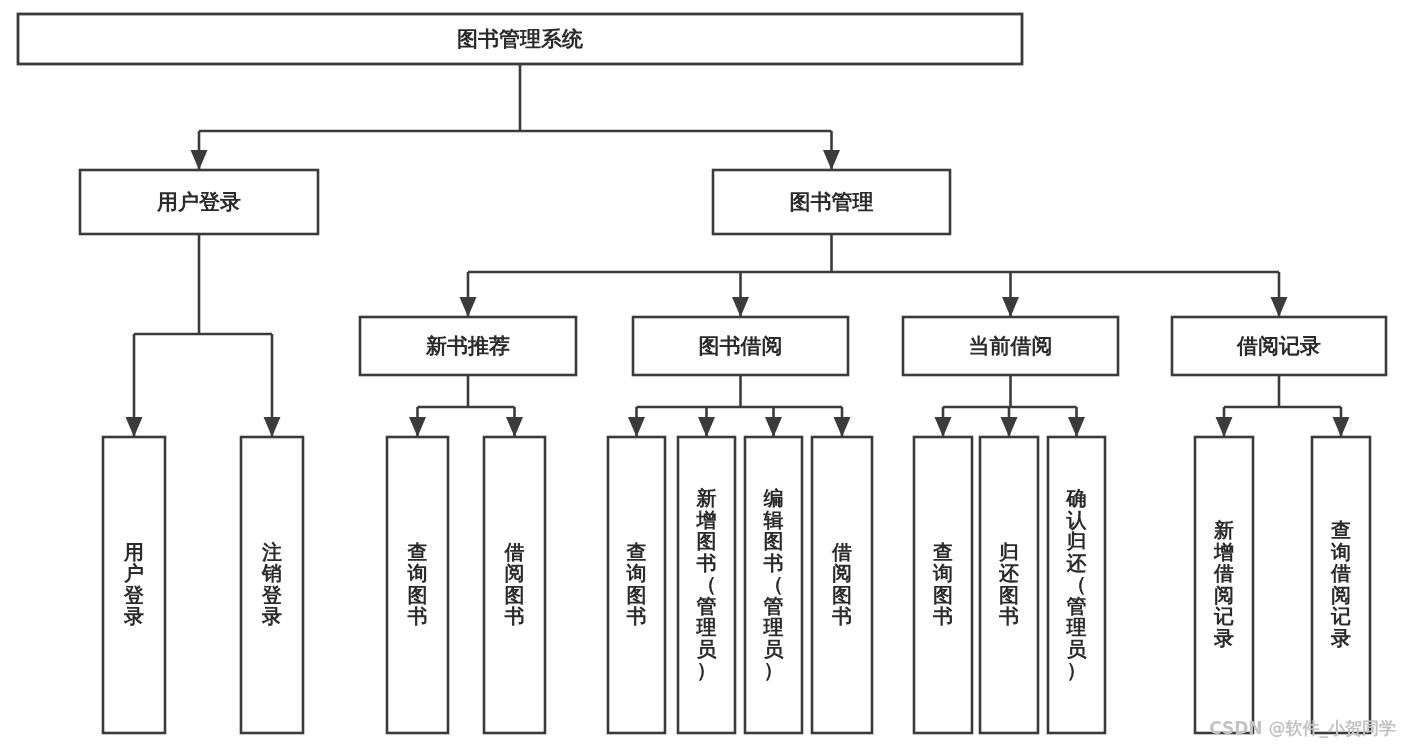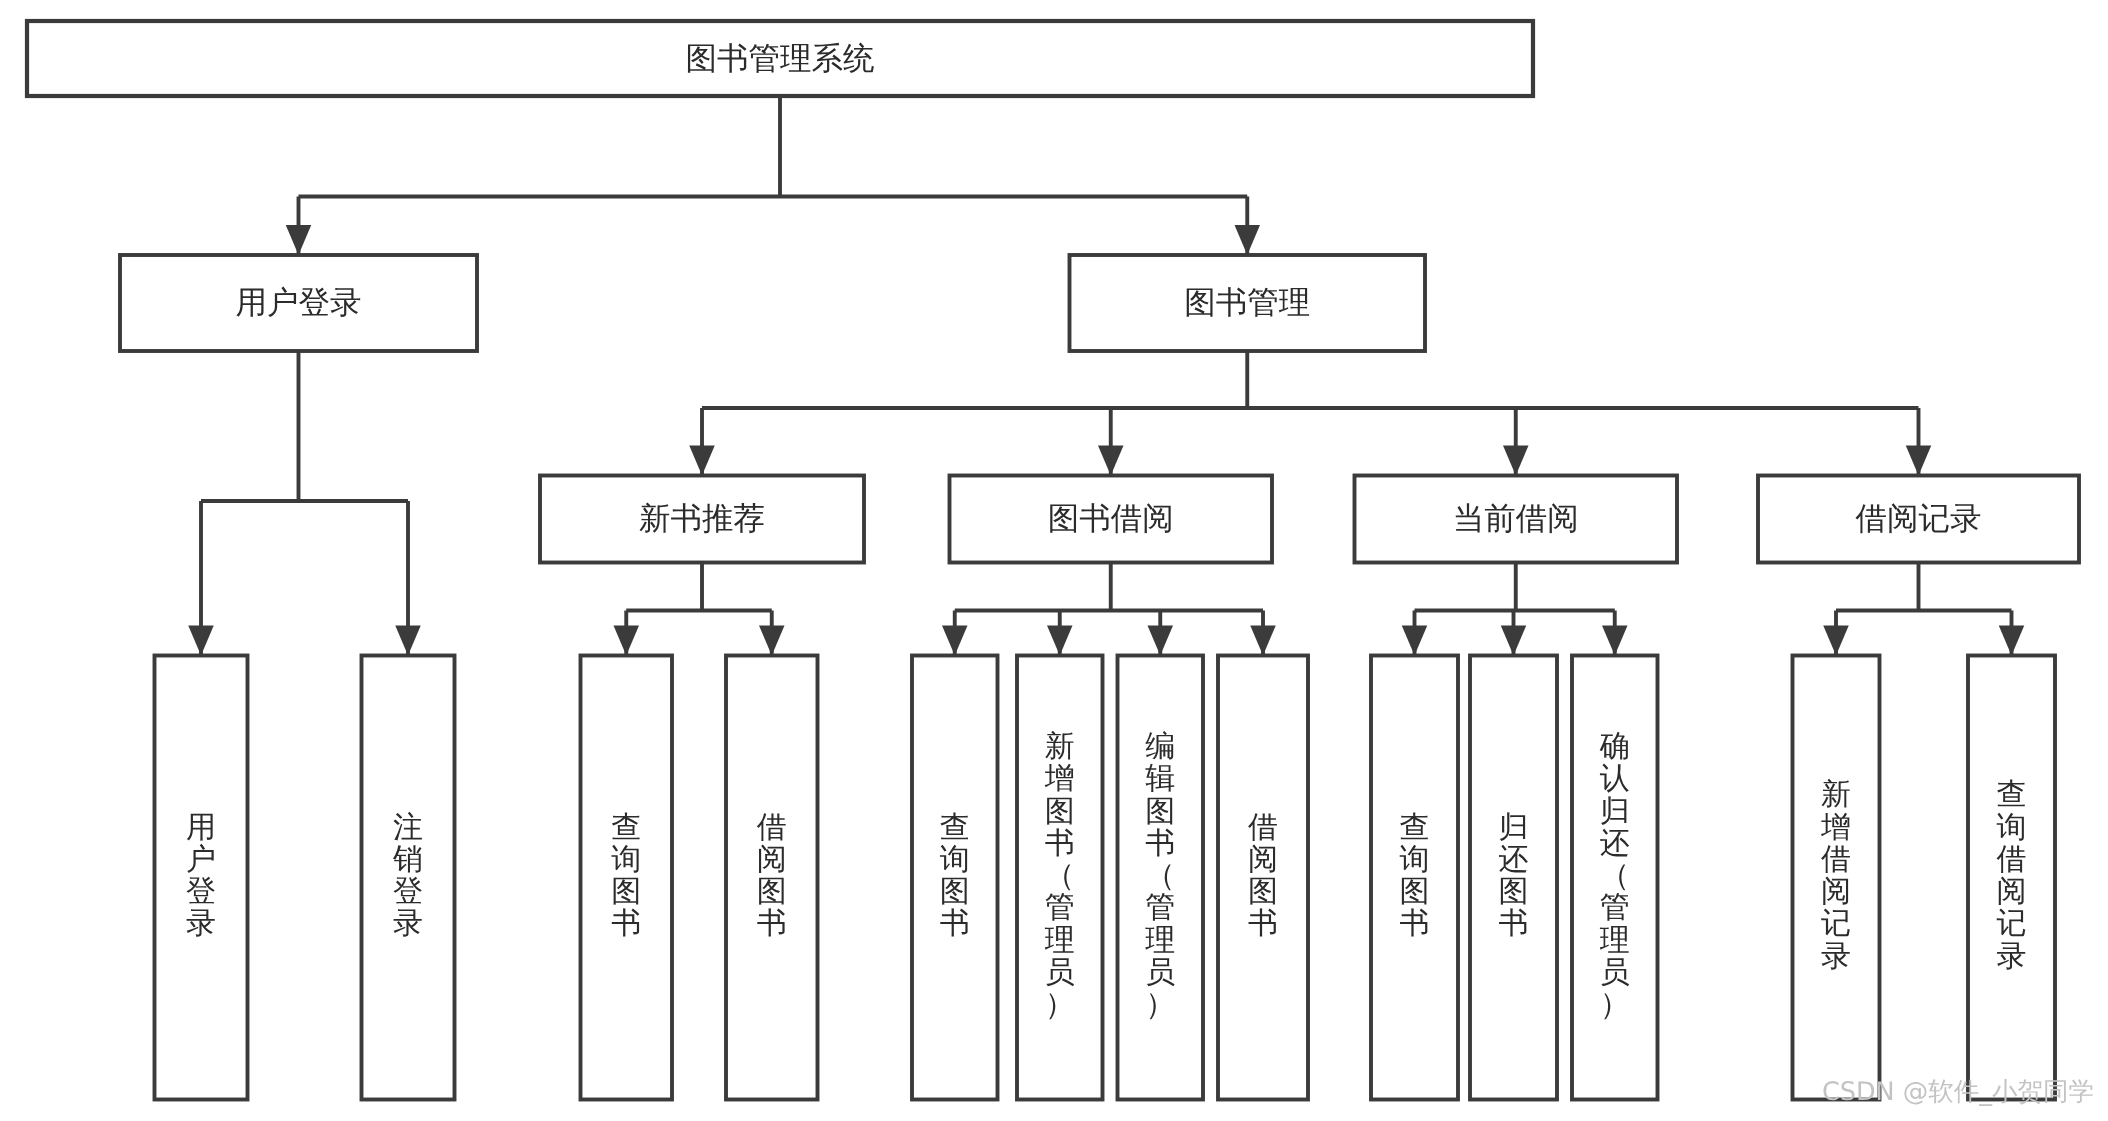--- a/index.html
+++ b/index.html
@@ -12,20 +12,21 @@
     height: 747px;
     font-family: "DejaVu Sans", "Liberation Sans", sans-serif;
     overflow: hidden;
     position: relative;
   }
   #diagram-root {
     position: relative;
     width: 1405px;
     height: 747px;
     background: #ffffff;
+    font-weight: bold;
   }
   svg.diagram-canvas {
     position: absolute;
     left: 0;
     top: 0;
     width: 1405px;
     height: 747px;
     display: block;
   }
   .node-box {

